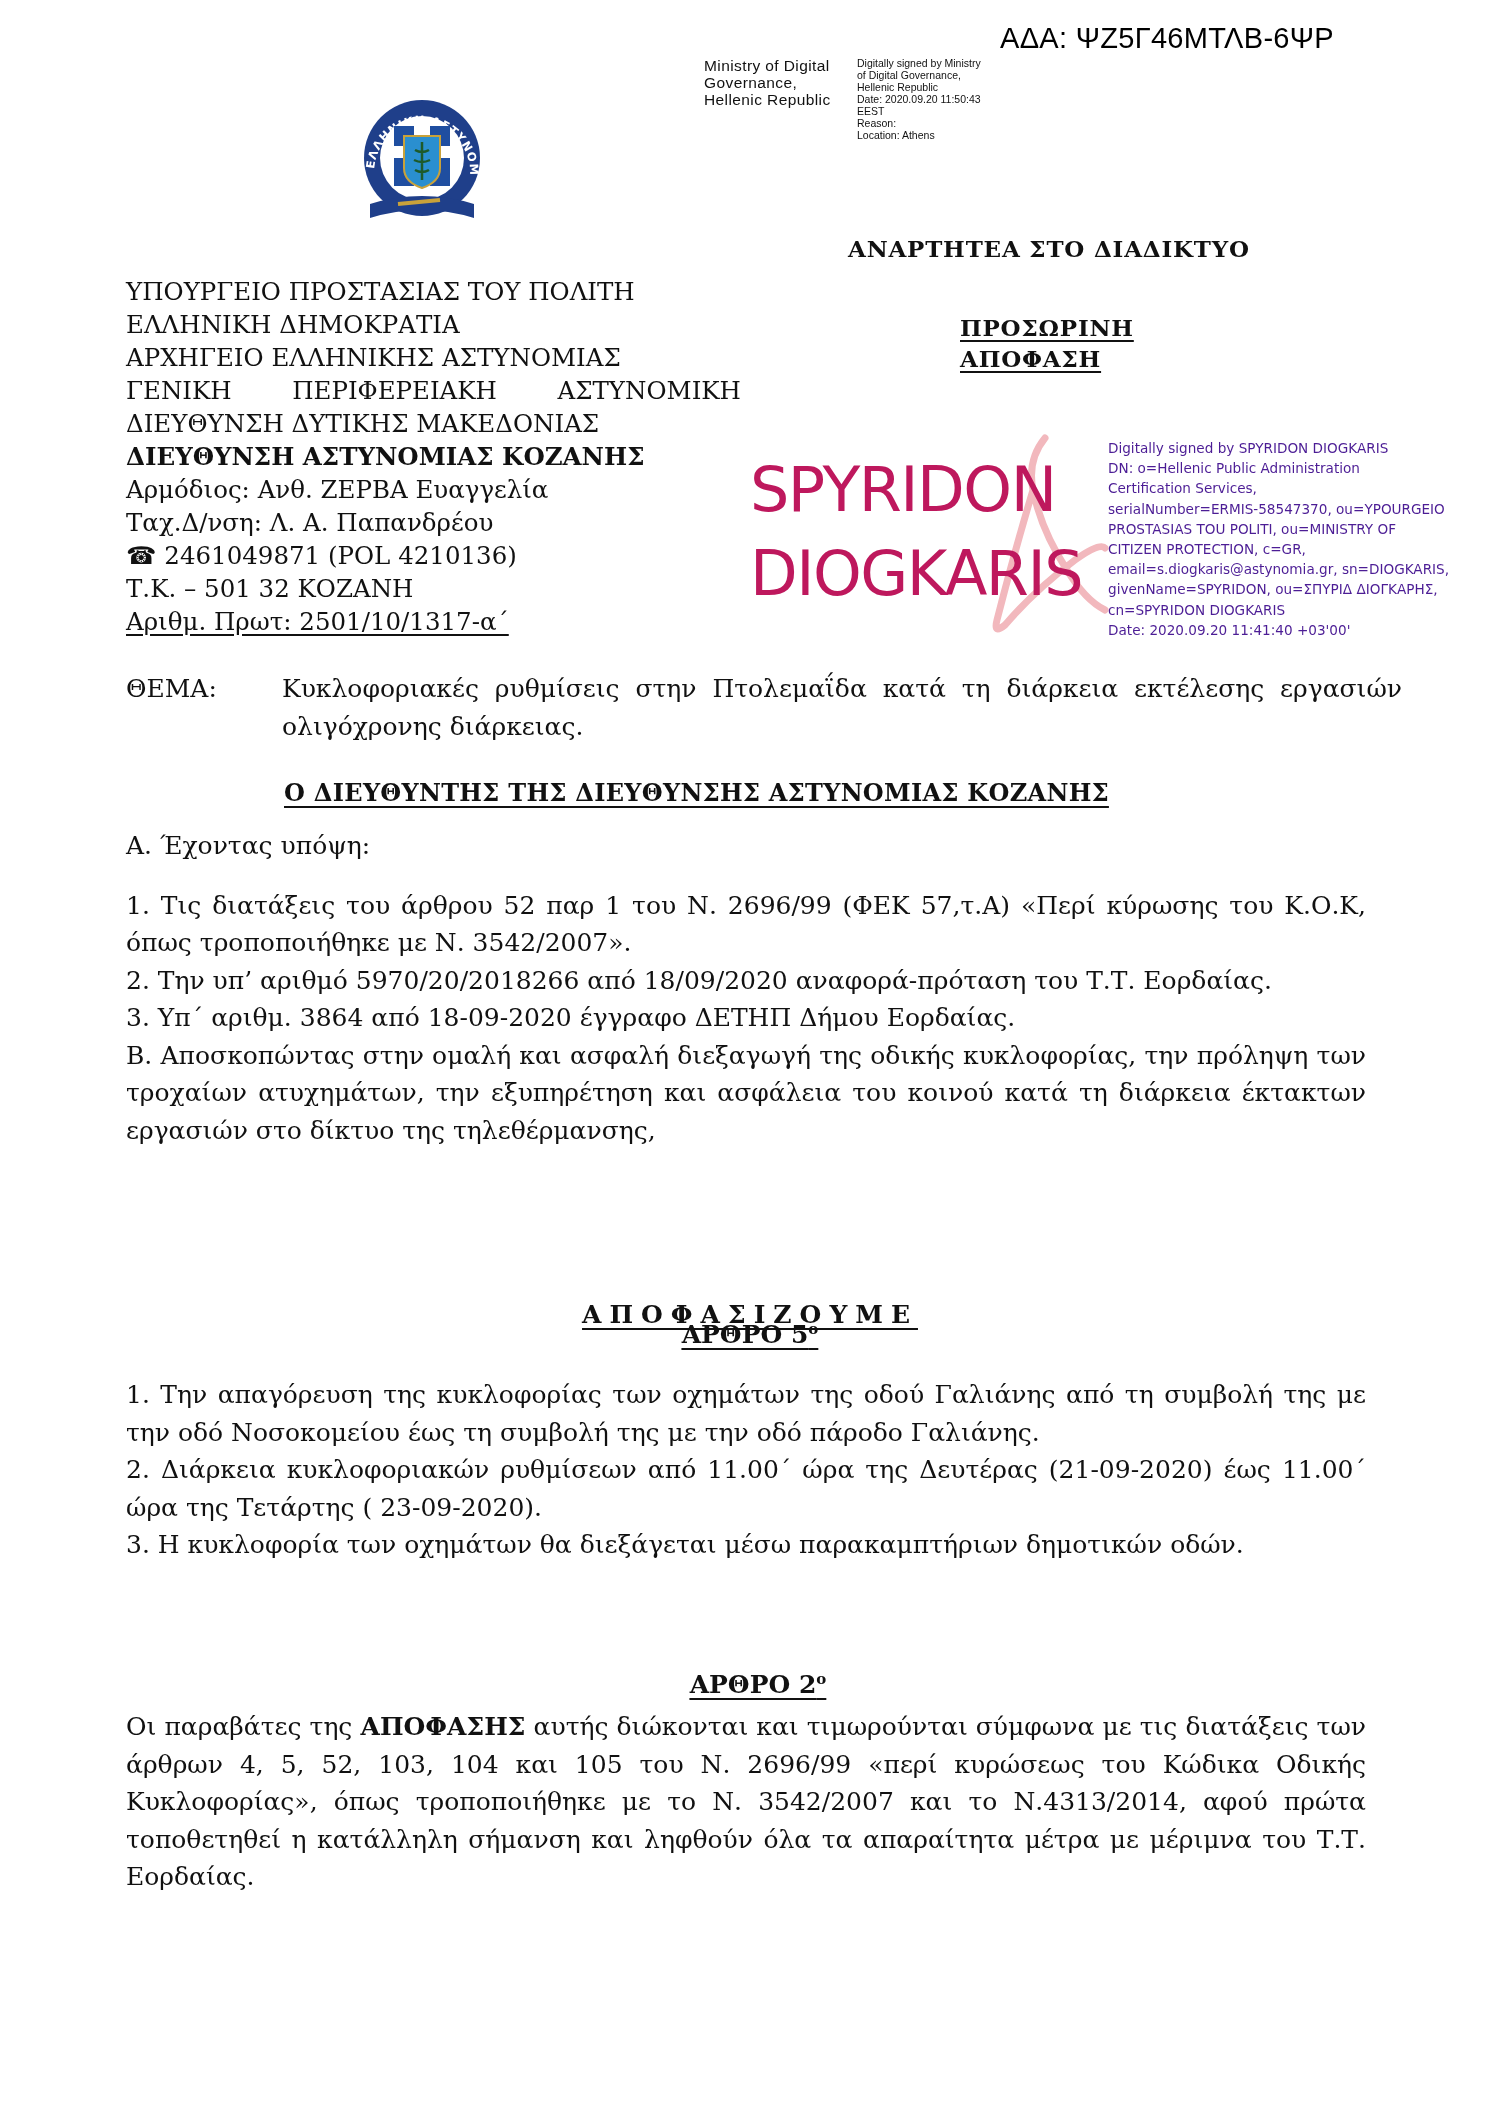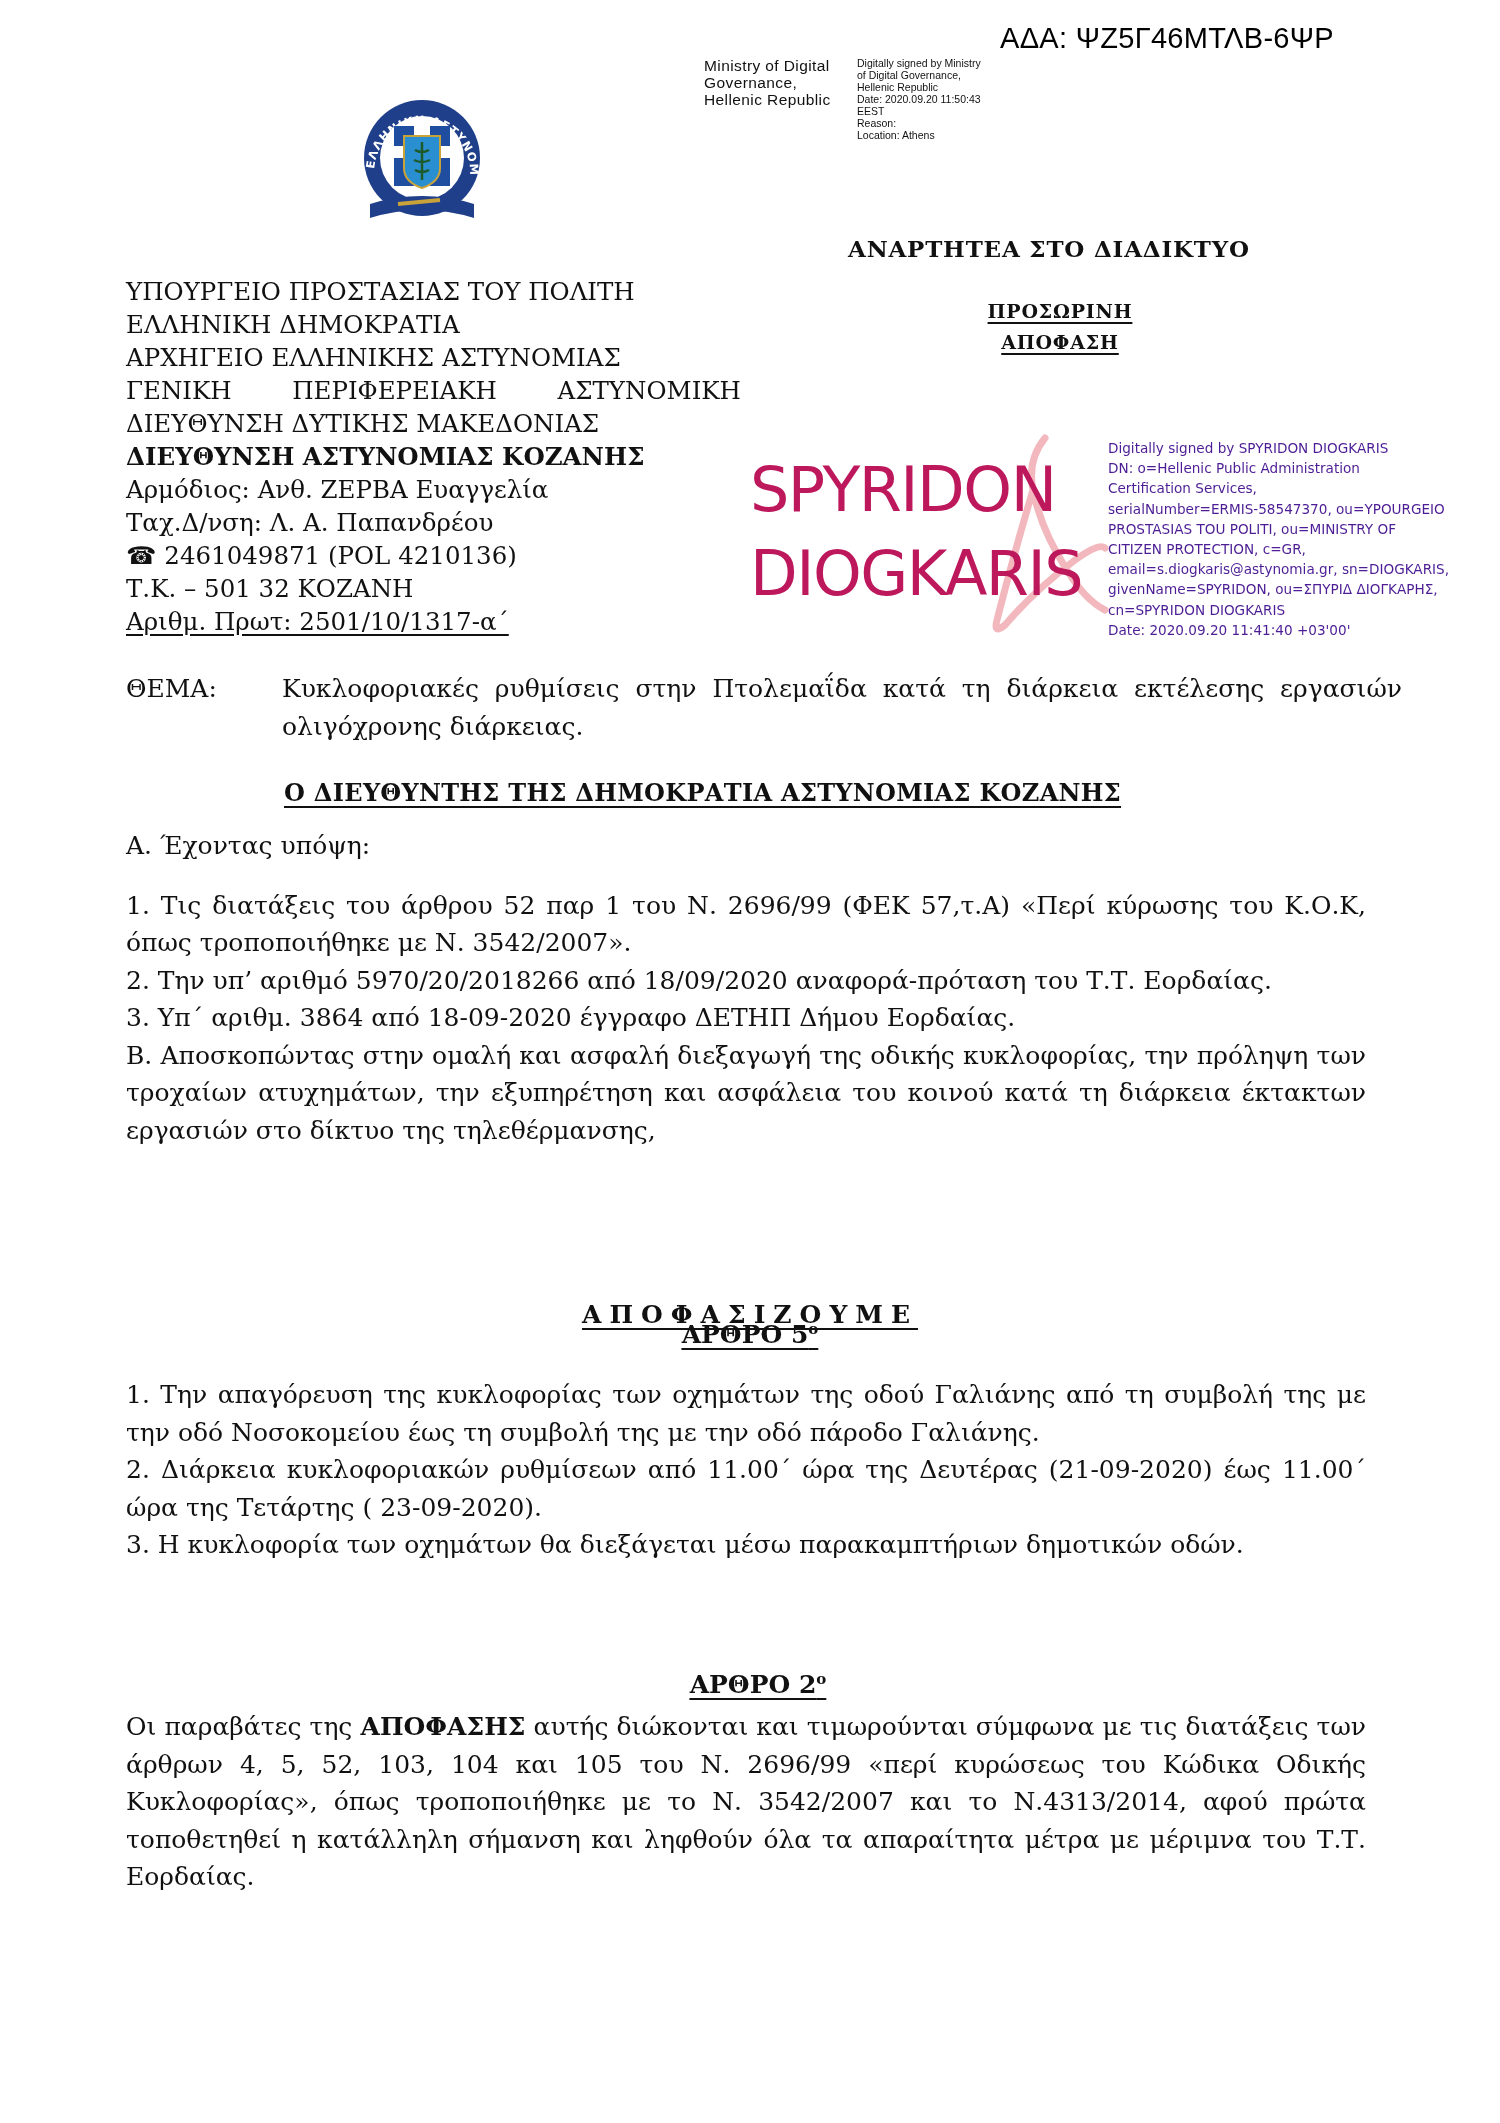--- a/index.html
+++ b/index.html
@@ -21,21 +21,21 @@
 
   
   .hdr-left { left: 126px; top: 275px; font-size: 24.5px; line-height: 33px; }
   .hdr-left .line { white-space: nowrap; }
   .hdr-left .spread { display: flex; justify-content: space-between; width: 615px; }
   .hdr-left .bold { font-weight: bold; }
   .hdr-left .u { text-decoration: underline; text-underline-offset: 4px; }
 
   
   .posting { left: 848px; top: 235px; font-size: 23px; font-weight: bold; letter-spacing: 0.8px; }
-  .provisional { left: 960px; top: 296px; width: 200px; text-align: center; font-size: 19px; font-weight: bold; line-height: 31px; letter-spacing: 0.8px; }
+  .provisional { left: 960px; top: 312px; width: 200px; text-align: left; font-size: 23px; font-weight: bold; line-height: 31px; letter-spacing: 0.8px; }
   .provisional span { text-decoration: underline; text-underline-offset: 4px; text-decoration-thickness: 2px; }
 
   
   .sig-big { left: 750px; top: 448px; font-family: "DejaVu Sans", sans-serif; font-size: 62px; line-height: 84px; letter-spacing: -1.5px; color: #be185d; font-weight: normal; }
   .sig-mark { left: 975px; top: 430px; width: 140px; height: 220px; }
   .sig-details { left: 1108px; top: 438px; font-family: "DejaVu Sans", sans-serif; font-size: 13.6px; line-height: 20.2px; color: #4c1d95; white-space: nowrap; }
 
   
   .body-text { font-size: 25px; line-height: 37.5px; }
   .subject-label { left: 126px; top: 670px; }
@@ -150,21 +150,21 @@
   <div>CITIZEN PROTECTION, c=GR,</div>
   <div>email=s.diogkaris@astynomia.gr, sn=DIOGKARIS,</div>
   <div>givenName=SPYRIDON, ou=ΣΠΥΡΙΔ ΔΙΟΓΚΑΡΗΣ,</div>
   <div>cn=SPYRIDON DIOGKARIS</div>
   <div>Date: 2020.09.20 11:41:40 +03'00'</div>
 </div>
 
 <div class="abs body-text subject-label">ΘΕΜΑ:</div>
 <div class="abs body-text subject-text">Κυκλοφοριακές ρυθμίσεις στην Πτολεμαΐδα κατά τη διάρκεια εκτέλεσης εργασιών ολιγόχρονης διάρκειας.</div>
 
-<div class="abs director">Ο  ΔΙΕΥΘΥΝΤΗΣ ΤΗΣ ΔΗΜΟΚΡΑΤΙΑ ΑΣΤΥΝΟΜΙΑΣ ΚΟΖΑΝΗΣ</div>
+<div class="abs director">Ο  ΔΙΕΥΘΥΝΤΗΣ ΤΗΣ ΔΙΕΥΘΥΝΣΗΣ ΑΣΤΥΝΟΜΙΑΣ ΚΟΖΑΝΗΣ</div>
 
 <div class="abs body-text main-block">
   <p>Α. Έχοντας υπόψη:</p>
   <p class="gap-top">1. Τις διατάξεις  του άρθρου 52 παρ 1 του Ν. 2696/99 (ΦΕΚ 57,τ.Α) «Περί κύρωσης του Κ.Ο.Κ, όπως τροποποιήθηκε με Ν. 3542/2007».</p>
   <p>2. Την υπ’ αριθμό  5970/20/2018266  από 18/09/2020 αναφορά-πρόταση του Τ.Τ. Εορδαίας.</p>
   <p>3.  Υπ΄ αριθμ. 3864 από 18-09-2020 έγγραφο ΔΕΤΗΠ Δήμου Εορδαίας.</p>
   <p>Β. Αποσκοπώντας στην ομαλή και ασφαλή διεξαγωγή της οδικής κυκλοφορίας, την πρόληψη των τροχαίων ατυχημάτων, την εξυπηρέτηση και ασφάλεια του κοινού κατά τη διάρκεια έκτακτων εργασιών  στο δίκτυο της τηλεθέρμανσης,</p>
 </div>
 
 <div class="abs decide">

